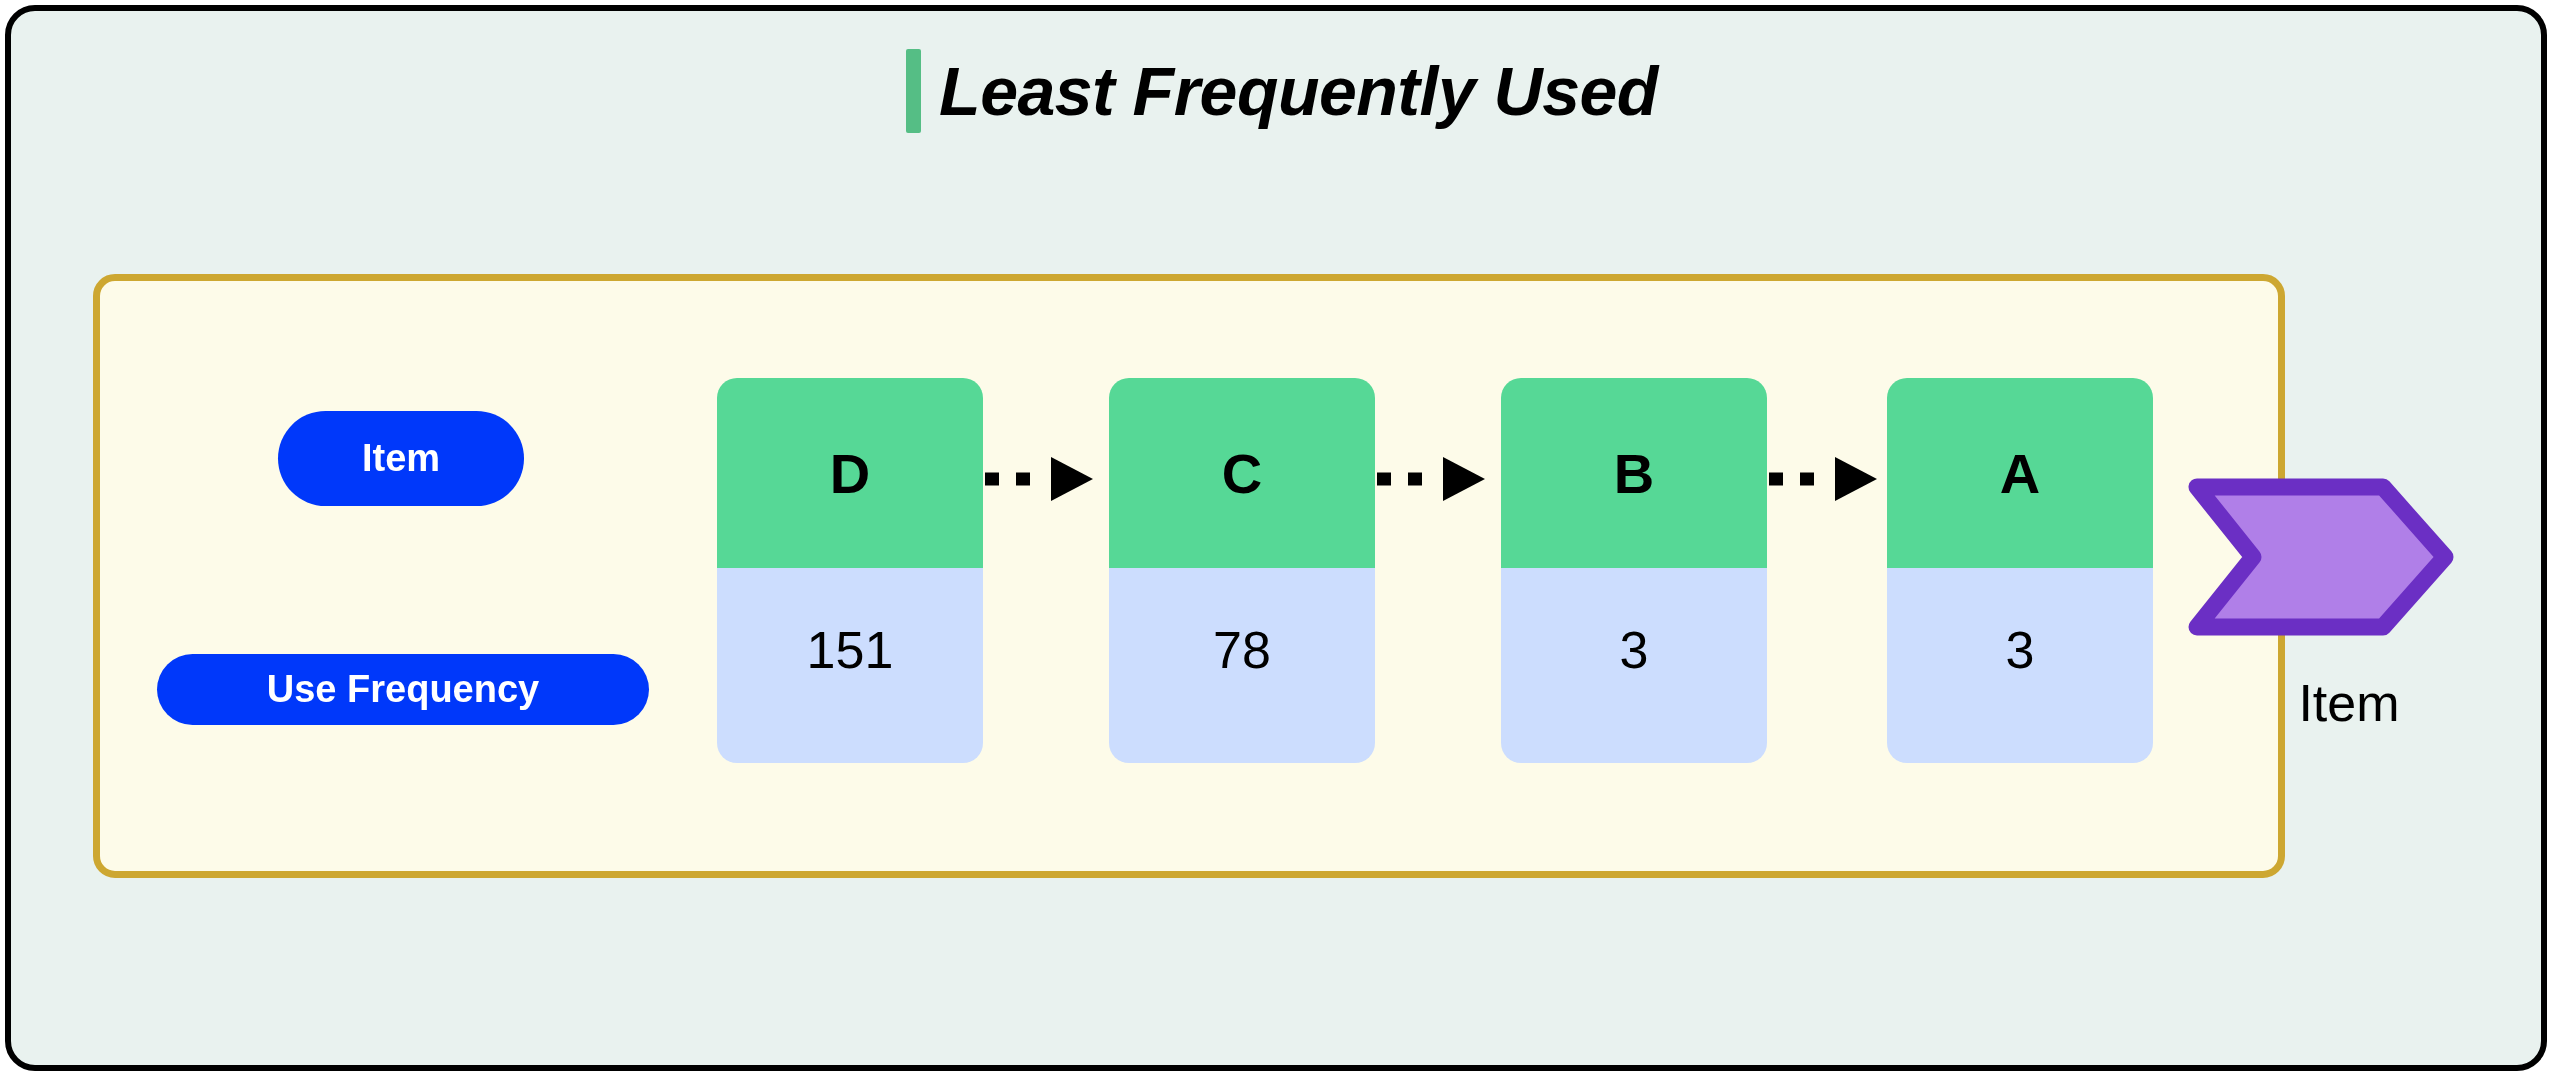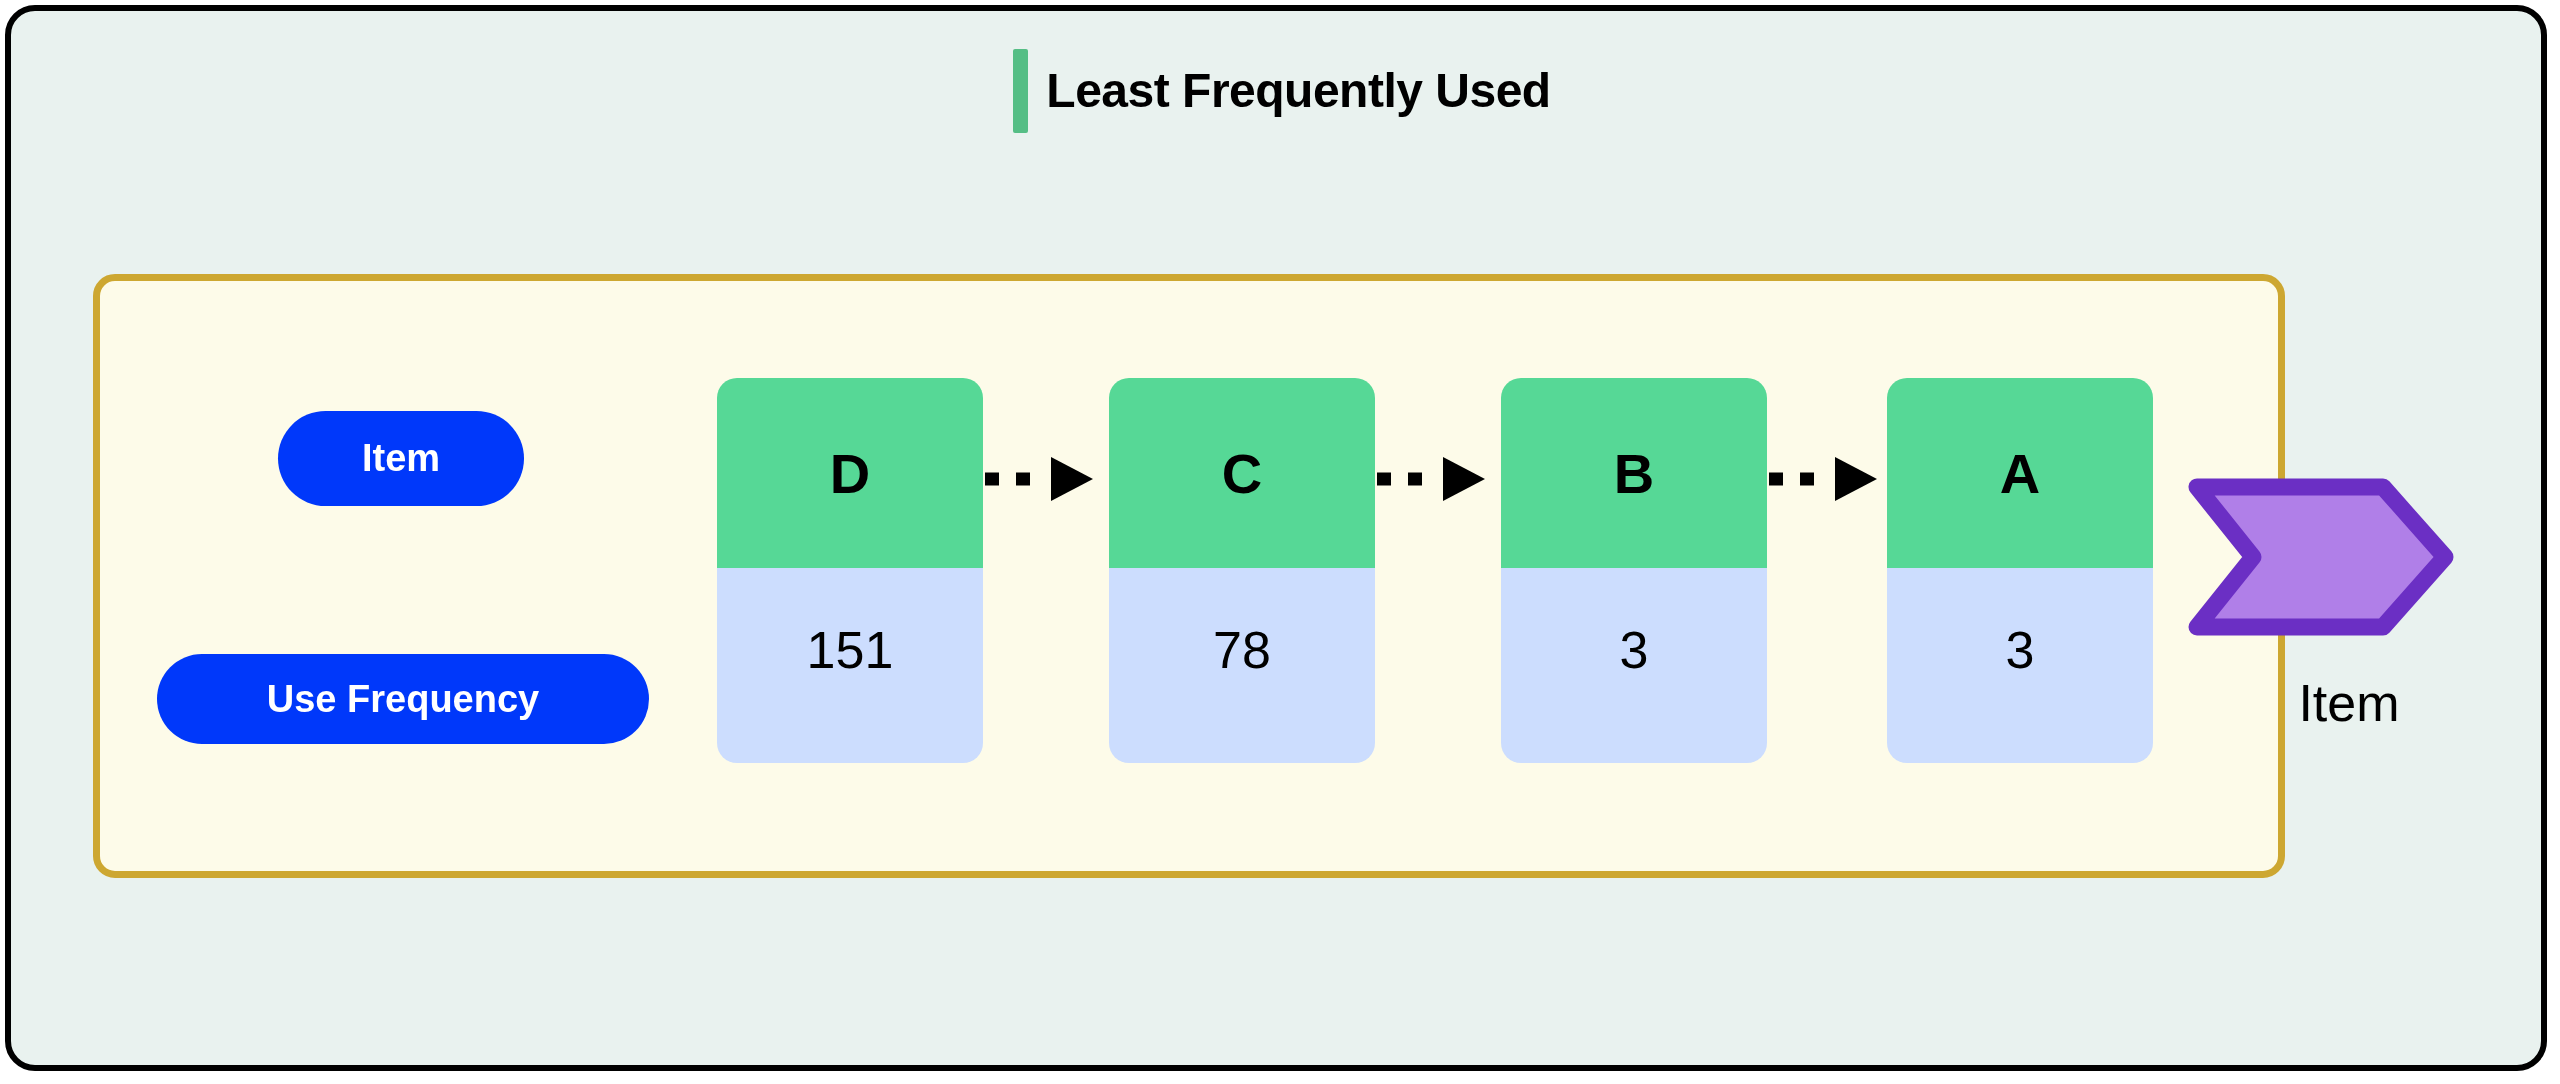--- a/index.html
+++ b/index.html
@@ -44,26 +44,27 @@
   }
   .title-accent {
     width: 15px;
     height: 84px;
     background: #55be85;
     border-radius: 2px;
     margin-right: 18px;
     flex: none;
   }
   .title-text {
-    font-size: 48px;
+    font-size: 68px;
     font-weight: 700;
     color: #000000;
     letter-spacing: -0.5px;
     line-height: 1;
     white-space: nowrap;
+    font-style: italic;
   }
 
   
   .cache-panel {
     position: absolute;
     left: 82px;
     top: 263px;
     width: 2192px;
     height: 604px;
     box-sizing: border-box;
@@ -89,21 +90,21 @@
     left: 267px;
     top: 400px;
     width: 246px;
     height: 95px;
     font-size: 38px;
   }
   .legend-freq {
     left: 146px;
     top: 643px;
     width: 492px;
-    height: 90px;
+    height: 71px;
     font-size: 38px;
   }
 
   
   .cards-layer {
     position: absolute;
     left: 0;
     top: 0;
     width: 2542px;
     height: 1066px;

